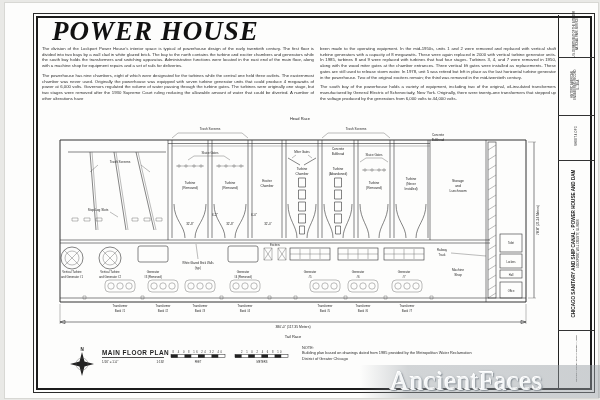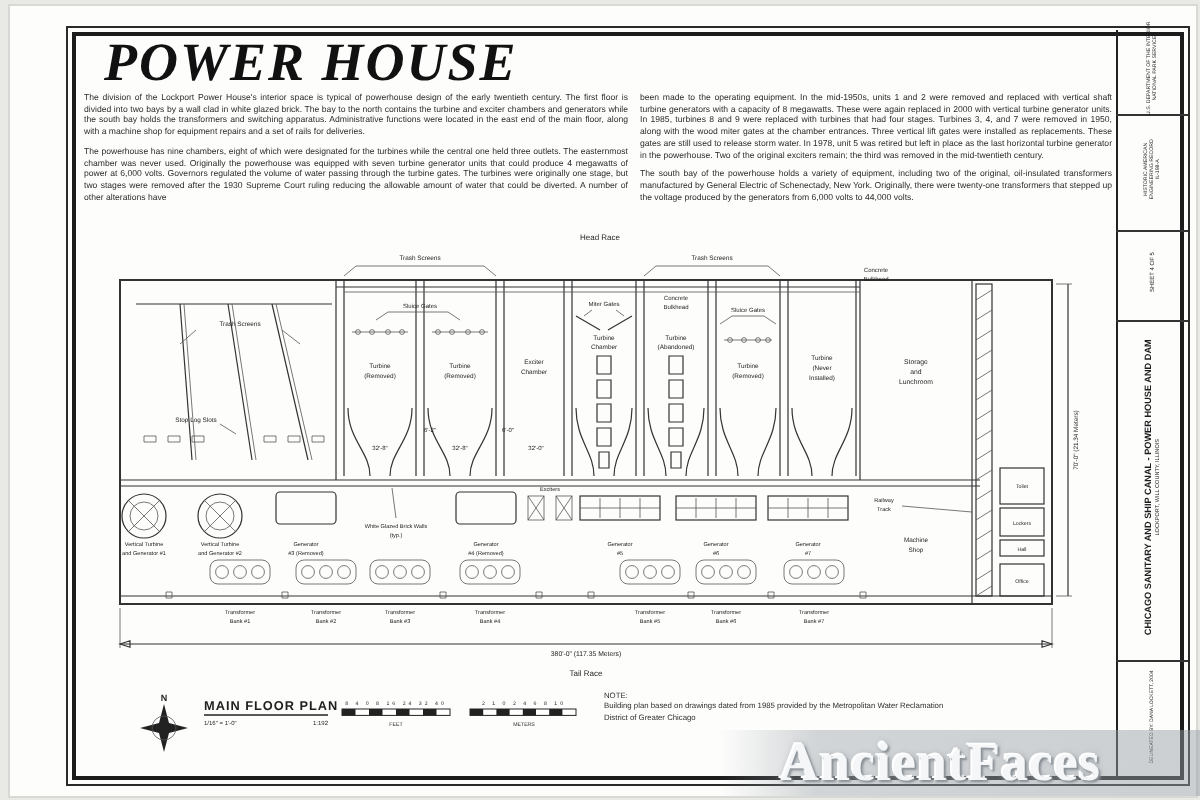--- a/index.html
+++ b/index.html
@@ -14,21 +14,21 @@
   .desc p{margin:0 0 4px 0;}
   .col1{left:42px;width:272px;}
   .col2{left:320px;width:236px;}
   .plan-svg{position:absolute;left:38px;top:112px;}
   .legend-svg{position:absolute;left:38px;top:344px;}
   .note{position:absolute;left:302px;top:345px;width:170px;font-size:3.9px;line-height:1.35;color:#2d2d2d;}
   .tb{position:absolute;white-space:nowrap;transform:rotate(-90deg);text-align:center;color:#1c1c1c;}
   .tb-line{position:absolute;left:558px;width:36px;height:1px;background:#333;}
   .watermark{position:absolute;right:0;bottom:2px;width:240px;height:33px;
     background:linear-gradient(90deg,rgba(150,157,163,0) 0%,rgba(150,157,163,0.42) 20%,rgba(150,157,163,0.48) 100%);
-    font-family:"Liberation Serif",serif;font-weight:bold;font-size:27px;line-height:33px;
+    font-family:"Liberation Serif",serif;font-weight:normal;font-size:27px;line-height:33px;
     color:#f4f6f7;text-shadow:1px 1px 1px #8b9298,-1px -1px 0 #ffffff,0 0 3px #9aa1a7;
     padding-left:30px;box-sizing:border-box;letter-spacing:0.5px;}
   svg text{fill:#1f1f1f;font-family:"Liberation Sans",sans-serif;}
   .ln{stroke:#333;stroke-width:0.6;fill:none;}
   .lnh{stroke:#333;stroke-width:1;fill:none;}
   .lnt{stroke:#555;stroke-width:0.4;fill:none;}
 </style>
 </head>
 <body>
 

